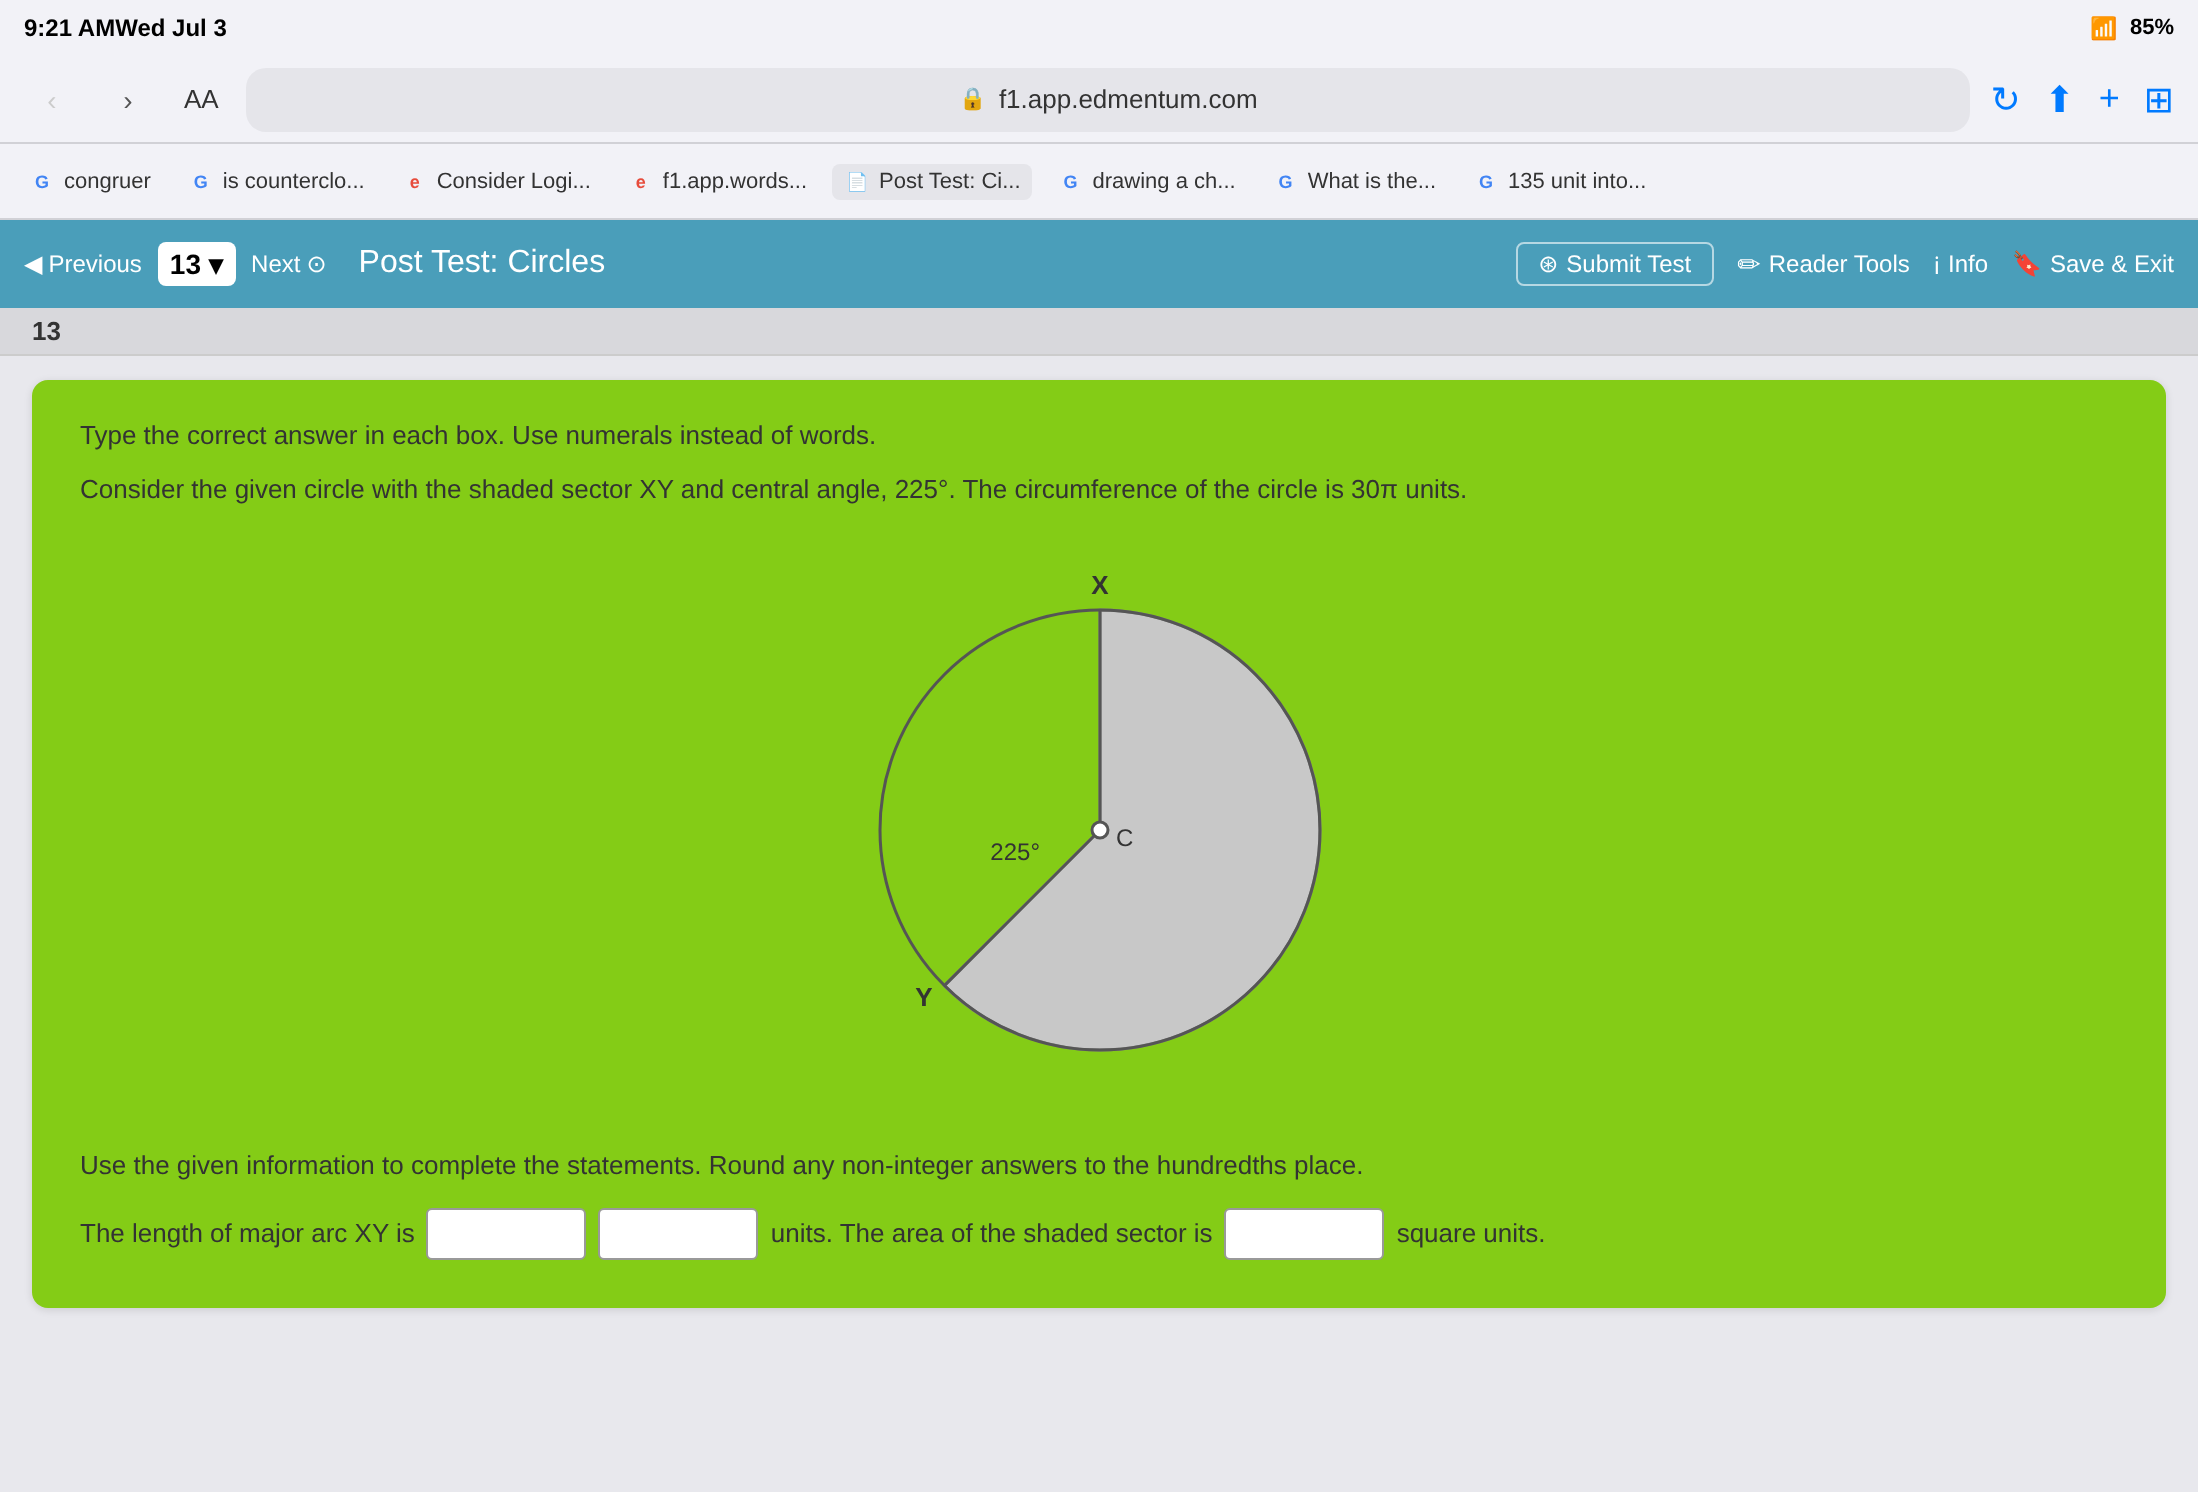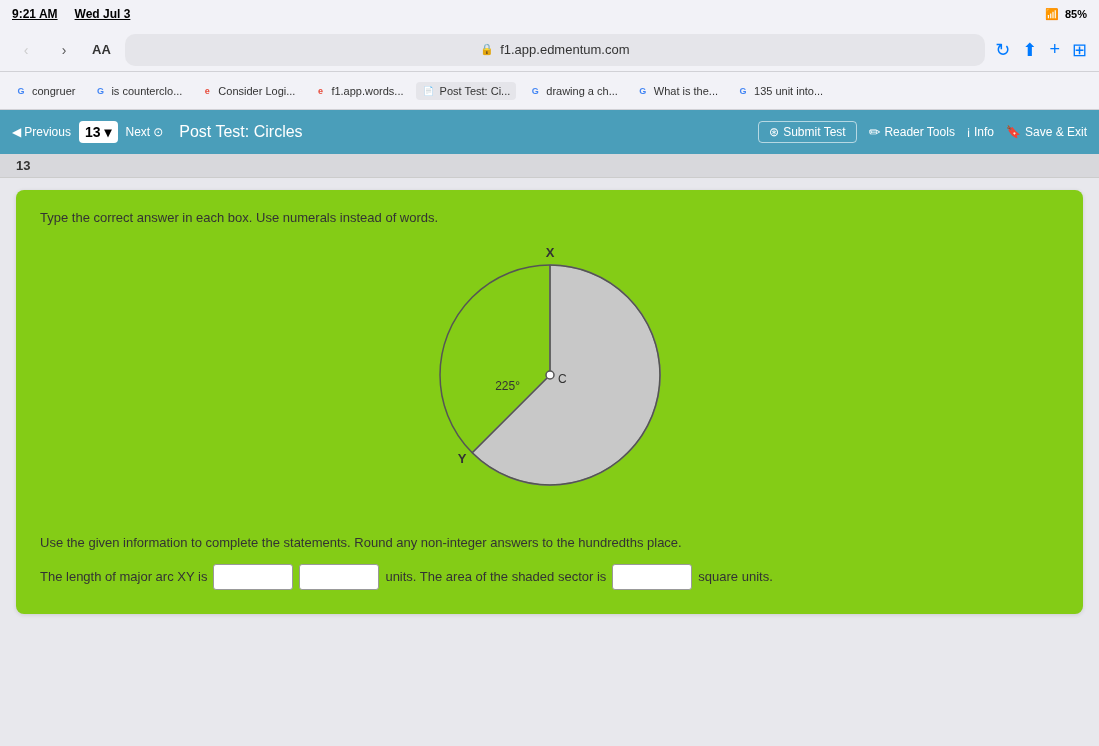--- a/index.html
+++ b/index.html
@@ -16,21 +16,21 @@
     .status-bar {
       background: #f2f2f7;
       height: 28px;
       display: flex;
       align-items: center;
       justify-content: space-between;
       padding: 0 12px;
       font-size: 12px;
       font-weight: 600;
     }
-    .status-left { display: flex; align-items: flex-start; gap: 17px; text-decoration: underline; }
+    .status-left { display: flex; align-items: flex-start; gap: 0; }
     .status-right { display: flex; align-items: center; gap: 6px; font-size: 11px; }
 
     
     .browser-bar {
       background: #f2f2f7;
       height: 44px;
       display: flex;
       align-items: center;
       padding: 0 12px;
       gap: 10px;
@@ -40,21 +40,21 @@
       width: 28px; height: 28px;
       border-radius: 50%;
       border: none;
       background: transparent;
       cursor: pointer;
       display: flex; align-items: center; justify-content: center;
       font-size: 14px; color: #555;
     }
     .nav-btn:disabled { color: #ccc; cursor: default; }
     .aa-btn {
-      font-size: 13px; font-weight: 700; color: #333;
+      font-size: 13px; font-weight: 400; color: #333;
       background: transparent; border: none; cursor: pointer;
       padding: 0 4px;
     }
     .url-bar {
       flex: 1;
       background: #e5e5ea;
       border-radius: 10px;
       height: 32px;
       display: flex;
       align-items: center;
@@ -315,20 +315,21 @@
   </div>
 </div>
 
 <div class="content-area">
   <div class="question-number-bar">
     <span>13</span>
   </div>
 
   <div class="question-card">
     <p class="instruction-text">Type the correct answer in each box. Use numerals instead of words.</p>
+    <p class="question-text">Consider the given circle with the shaded sector XY and central angle, 225°. The circumference of the circle is 30π units.</p>
 
     <div class="circle-container">
       <svg class="circle-svg" viewBox="0 0 280 280">
 
         <path d="M 140 140 L 140 30 A 110 110 0 1 1 62.2 217.8 Z" fill="#c8c8c8" stroke="#888" stroke-width="1.5"></path>
 
         <circle cx="140" cy="140" r="110" fill="none" stroke="#555" stroke-width="1.5"></circle>
 
         <line x1="140" y1="140" x2="140" y2="30" stroke="#555" stroke-width="1.5"></line>
 

